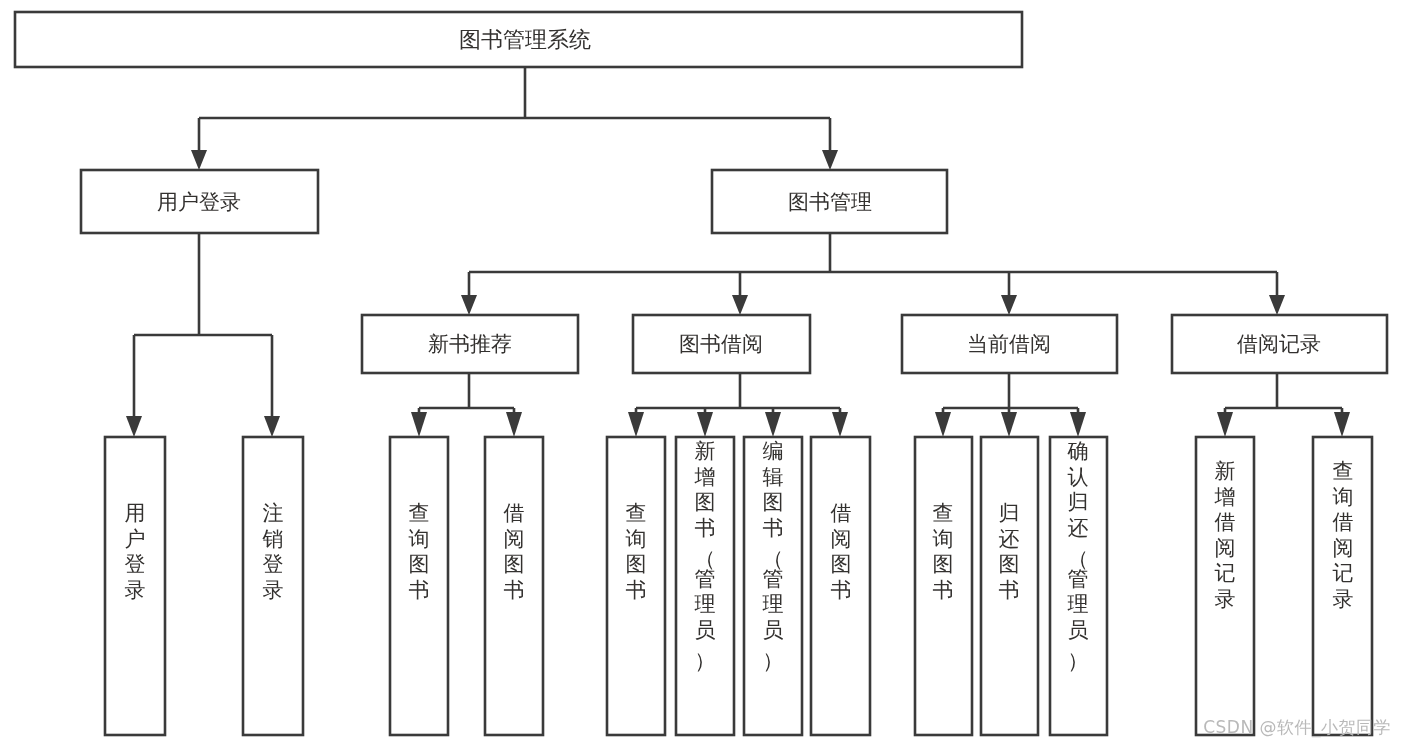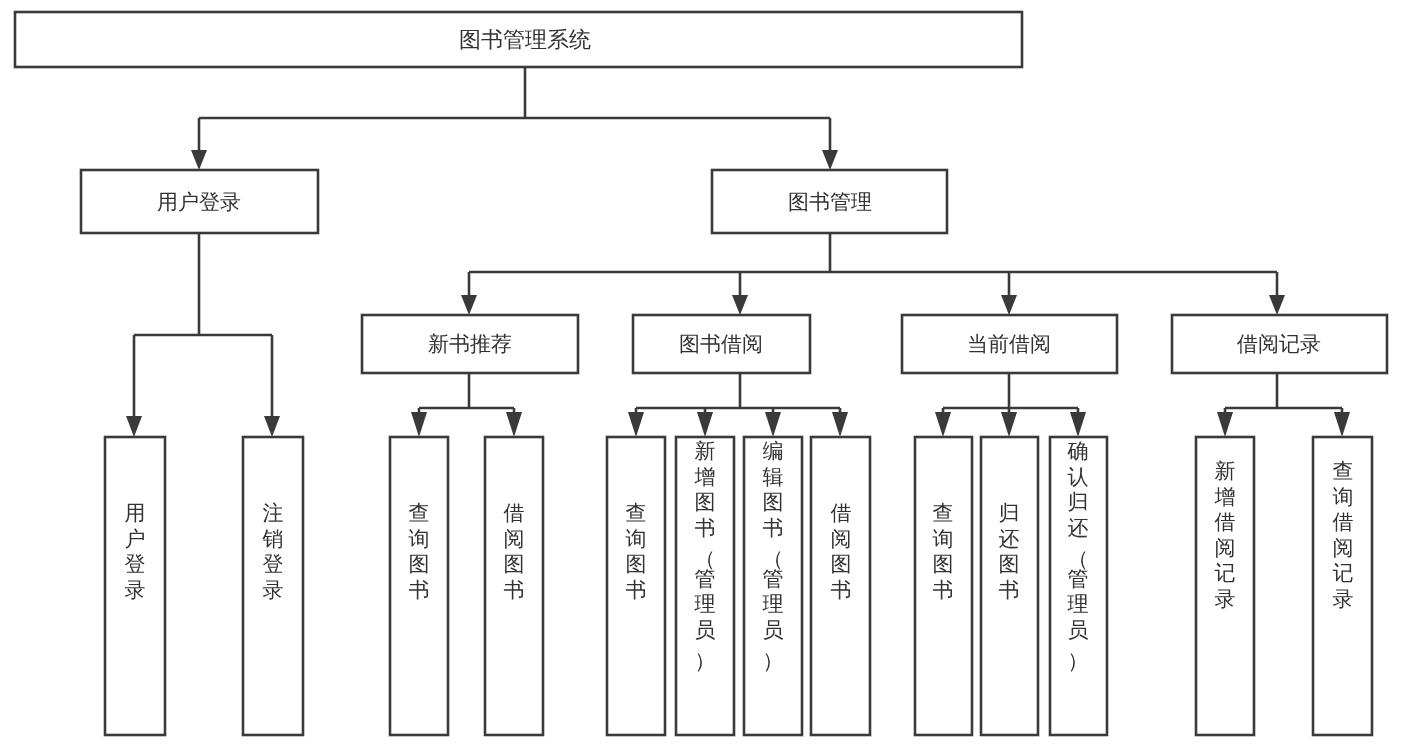--- a/index.html
+++ b/index.html
@@ -236,14 +236,15 @@
       <text class="vertical-label" x="1225" y="478"><tspan x="1225" dy="0">新</tspan><tspan x="1225" dy="25.5">增</tspan><tspan x="1225" dy="25.5">借</tspan><tspan x="1225" dy="25.5">阅</tspan><tspan x="1225" dy="25.5">记</tspan><tspan x="1225" dy="25.5">录</tspan></text>
     </g>
 
     <g>
       <rect class="node-box" x="1313" y="437" width="59" height="298"></rect>
       <text class="vertical-label" x="1343" y="478"><tspan x="1343" dy="0">查</tspan><tspan x="1343" dy="25.5">询</tspan><tspan x="1343" dy="25.5">借</tspan><tspan x="1343" dy="25.5">阅</tspan><tspan x="1343" dy="25.5">记</tspan><tspan x="1343" dy="25.5">录</tspan></text>
     </g>
 
   </svg>
 
+  <div class="watermark-text">CSDN @软件_小贺同学</div>
 
 </div>
 
 </body></html>

